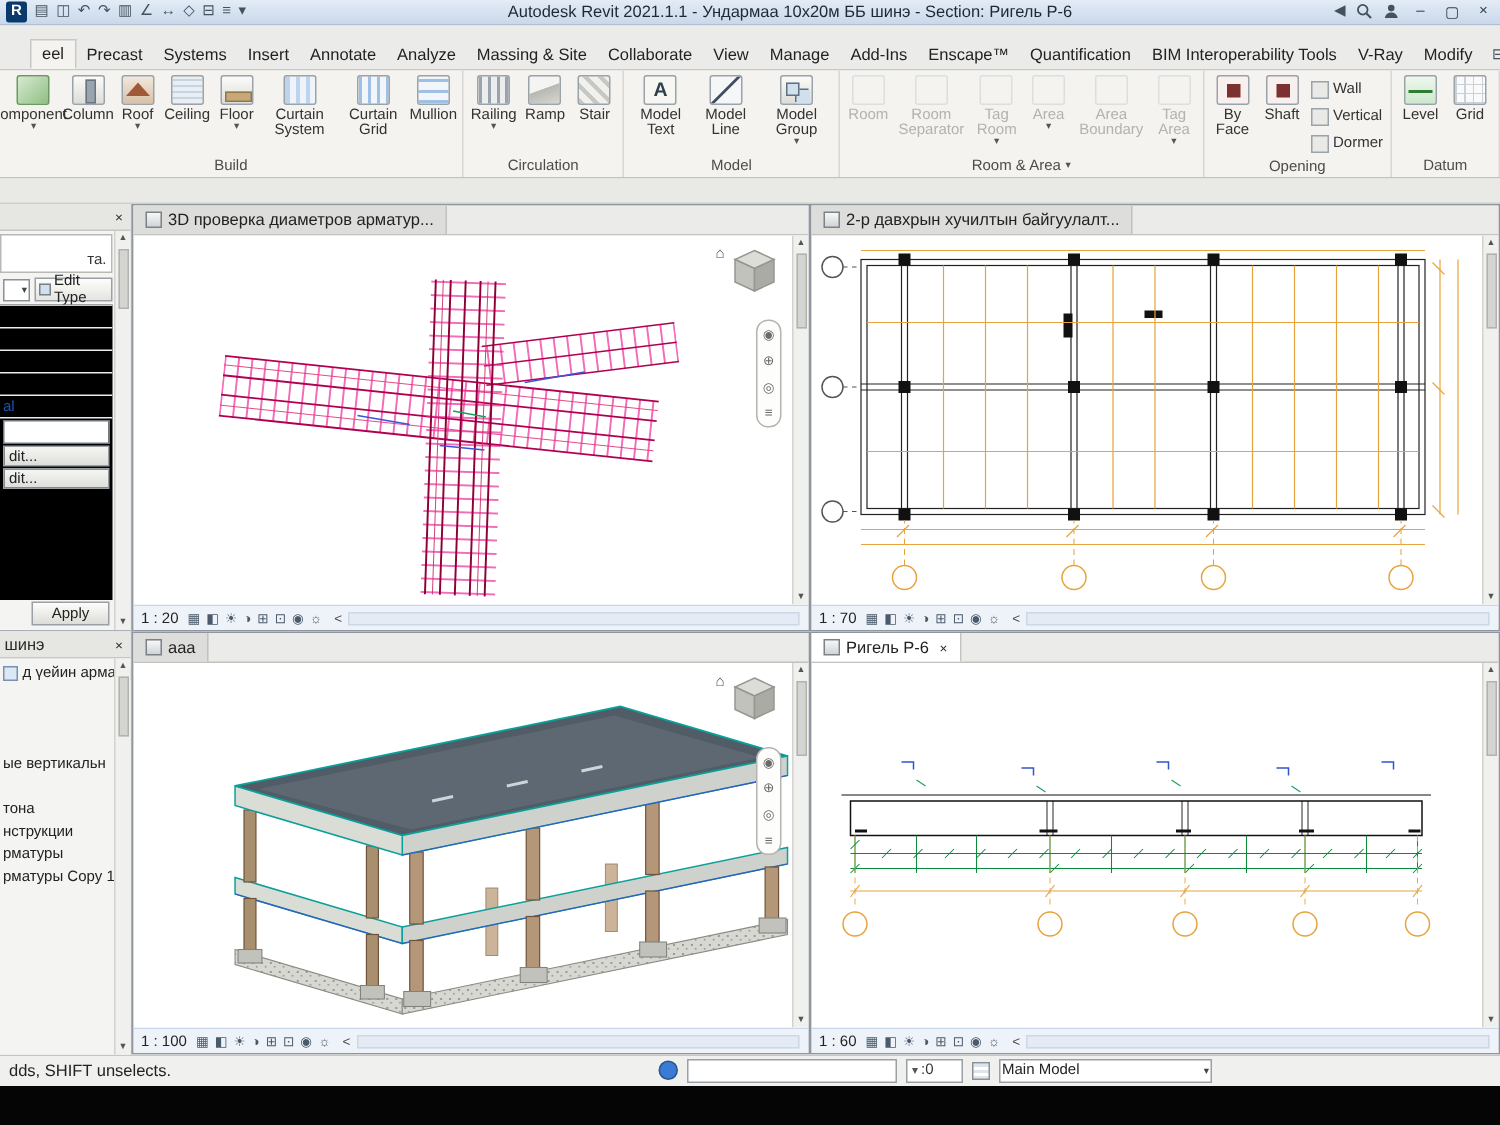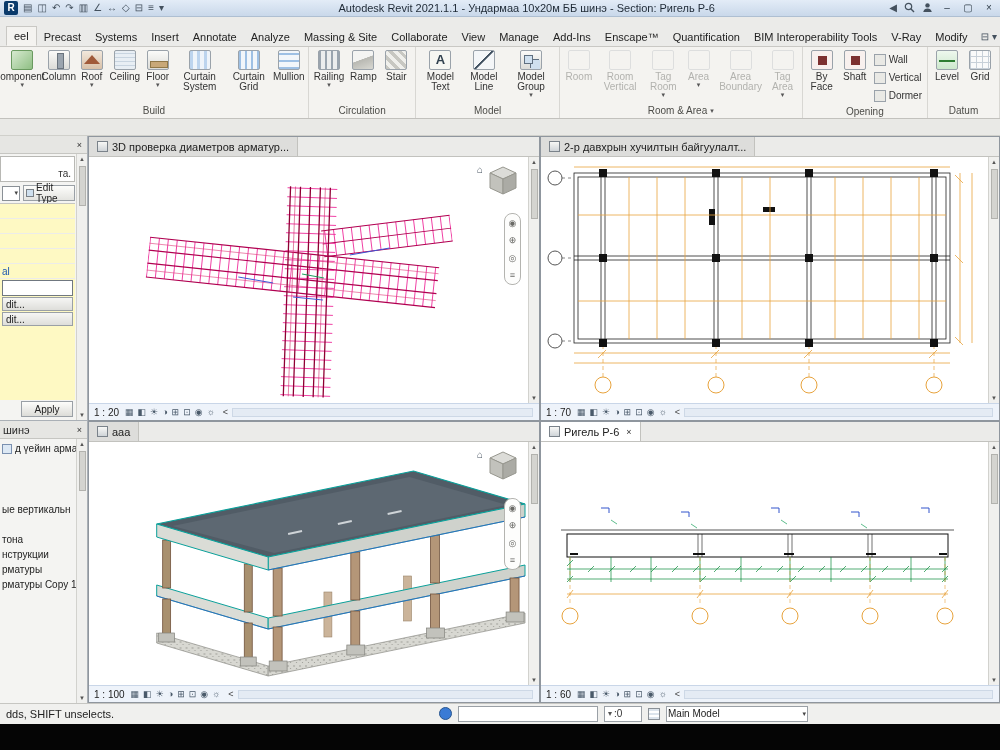--- a/index.html
+++ b/index.html
@@ -11,21 +11,21 @@
   .titlebar{height:18px;background:linear-gradient(#e3ecf7,#c9d8ea);display:flex;align-items:center;padding:0 4px;border-bottom:1px solid #aebfd2}
   .qat{display:flex;gap:5px;align-items:center}
   .qi{font-size:10px;line-height:14px;color:#44515e;cursor:default}
   .rlogo{width:14px;height:14px;background:#0a3a6b;color:#fff;font-weight:bold;font-size:10px;text-align:center;line-height:14px;border-radius:2px}
   .title-text{flex:1;text-align:center;color:#1e2935;font-size:11px;white-space:nowrap;overflow:hidden}
   .tb-right{display:flex;gap:7px;align-items:center;color:#44515e}
   .winbtn{font-size:10px;color:#33404c;width:14px;text-align:center}
   .tinysvg{display:block}
 
   
-  .tabrow{height:32px;background:#ebebe9;display:flex;align-items:flex-end;padding-left:6px;border-bottom:1px solid #c9c8c4}
+  .tabrow{height:32px;background:#ebebe9;display:flex;align-items:flex-end;padding-left:20px;border-bottom:1px solid #c9c8c4}
   .tab{padding:3px 7px 3px;font-size:11px;color:#222;white-space:nowrap}
   .tab.active{background:#f4f3f0;border:1px solid #c9c8c4;border-bottom:1px solid #f4f3f0}
   .tabrow-right{margin-left:auto;display:flex;gap:3px;align-items:center;padding:0 6px 2px;color:#555}
 
   
   .ribbon{height:77px;background:#f4f3f0;display:flex;border-bottom:1px solid #c2c1bd;overflow:hidden}
   .panel{display:flex;flex-direction:column;border-right:1px solid #d8d7d3}
   .panel-buttons{flex:1;display:flex;align-items:stretch;padding:2px 3px 0;gap:1px}
   .rbtn{min-width:32px;max-width:50px;display:flex;flex-direction:column;align-items:center;padding:1px 2px 0;border-radius:2px}
   .ric{width:22px;height:20px;border:1px solid #9aa2aa;background:linear-gradient(#fbfbf9,#dcdcd8);border-radius:2px;position:relative;flex:none}
@@ -70,21 +70,21 @@
   .pal-head{height:18px;display:flex;align-items:center;padding:0 3px;background:#e6e6e3;border-bottom:1px solid #c6c6c2;font-size:11px}
   .pal-close{margin-left:auto;font-size:9px;color:#333;padding:0 2px}
   .props{height:285px}
   .browser{height:282px;border-bottom:none}
   .typesel{height:26px;background:#fff;border:1px solid #b8b8b4;margin:2px 12px 2px 0;position:relative}
   .typesel .tstxt{position:absolute;right:3px;bottom:2px;font-size:10px;color:#333}
   .combo-row{display:flex;align-items:center;gap:3px;padding:1px 12px 2px 2px}
   .mini-combo{width:18px;height:15px;background:#fff;border:1px solid #8a9096;display:flex;align-items:center;justify-content:flex-end;font-size:7px;color:#444;padding-right:1px}
   .edit-type-btn{flex:1;height:16px;background:linear-gradient(#fdfdfb,#e4e4e0);border:1px solid #9aa0a6;font-size:10px;display:flex;align-items:center;gap:2px;padding:0 2px;color:#222}
   .etb-ic{width:8px;height:8px;border:1px solid #7a8086;background:#cfe0ef;flex:none}
-  .pgrid{flex:1;background:#fef9c3;border-top:1px solid #c6c6c2;margin-right:12px;overflow:hidden}
+  .pgrid{flex:1;background:#000000;border-top:1px solid #c6c6c2;margin-right:12px;overflow:hidden}
   .prow{height:15px;border-bottom:1px solid #ececea;display:flex;align-items:center;padding:0 2px;font-size:10px}
   .prow .link{color:#1a56b0}
   .prow-input{height:16px;border:1px solid #707880;background:#fff;margin:1px 2px}
   .prow-btn{height:14px;margin:1px 2px;background:linear-gradient(#f6f6f4,#dedeb a0);background:linear-gradient(#f6f6f4,#dededa);border:1px solid #9aa0a6;font-size:10px;display:flex;align-items:center;padding:0 3px;color:#222}
   .apply-row{height:20px;display:flex;align-items:center;justify-content:flex-end;padding:0 14px 2px 0}
   .apply-btn{width:52px;height:16px;background:linear-gradient(#fdfdfb,#dcdcd8);border:1px solid #9aa0a6;font-size:10px;text-align:center;line-height:15px;color:#222}
   .pal-scroll{position:absolute;right:0;top:18px;bottom:0;width:11px;background:#f0f0ee;border-left:1px solid #d2d2ce;display:flex;flex-direction:column;align-items:center;font-size:6px;color:#555}
   .pal-scroll .thumb{width:7px;flex:none;height:40px;background:#d4d4d0;border:1px solid #b2b2ae;margin:2px 0}
   .sarr{padding:2px 0}
   .blist{flex:1;background:#f4f4f2;padding:2px 12px 0 2px;overflow:hidden}
@@ -277,21 +277,21 @@
     </div>
 
     <div class="panel">
       <div class="panel-buttons">
         <div class="rbtn disabled">
             <span class="ric ric-room"></span>
             <span class="rlbl">Room</span>
           </div>
         <div class="rbtn disabled">
             <span class="ric ric-room"></span>
-            <span class="rlbl">Room Vertical</span>
+            <span class="rlbl">Room Separator</span>
           </div>
         <div class="rbtn disabled">
             <span class="ric ric-room"></span>
             <span class="rlbl">Tag Room</span>
             <span class="rcaret">▾</span>
           </div>
         <div class="rbtn disabled">
             <span class="ric ric-room"></span>
             <span class="rlbl">Area</span>
             <span class="rcaret">▾</span>

